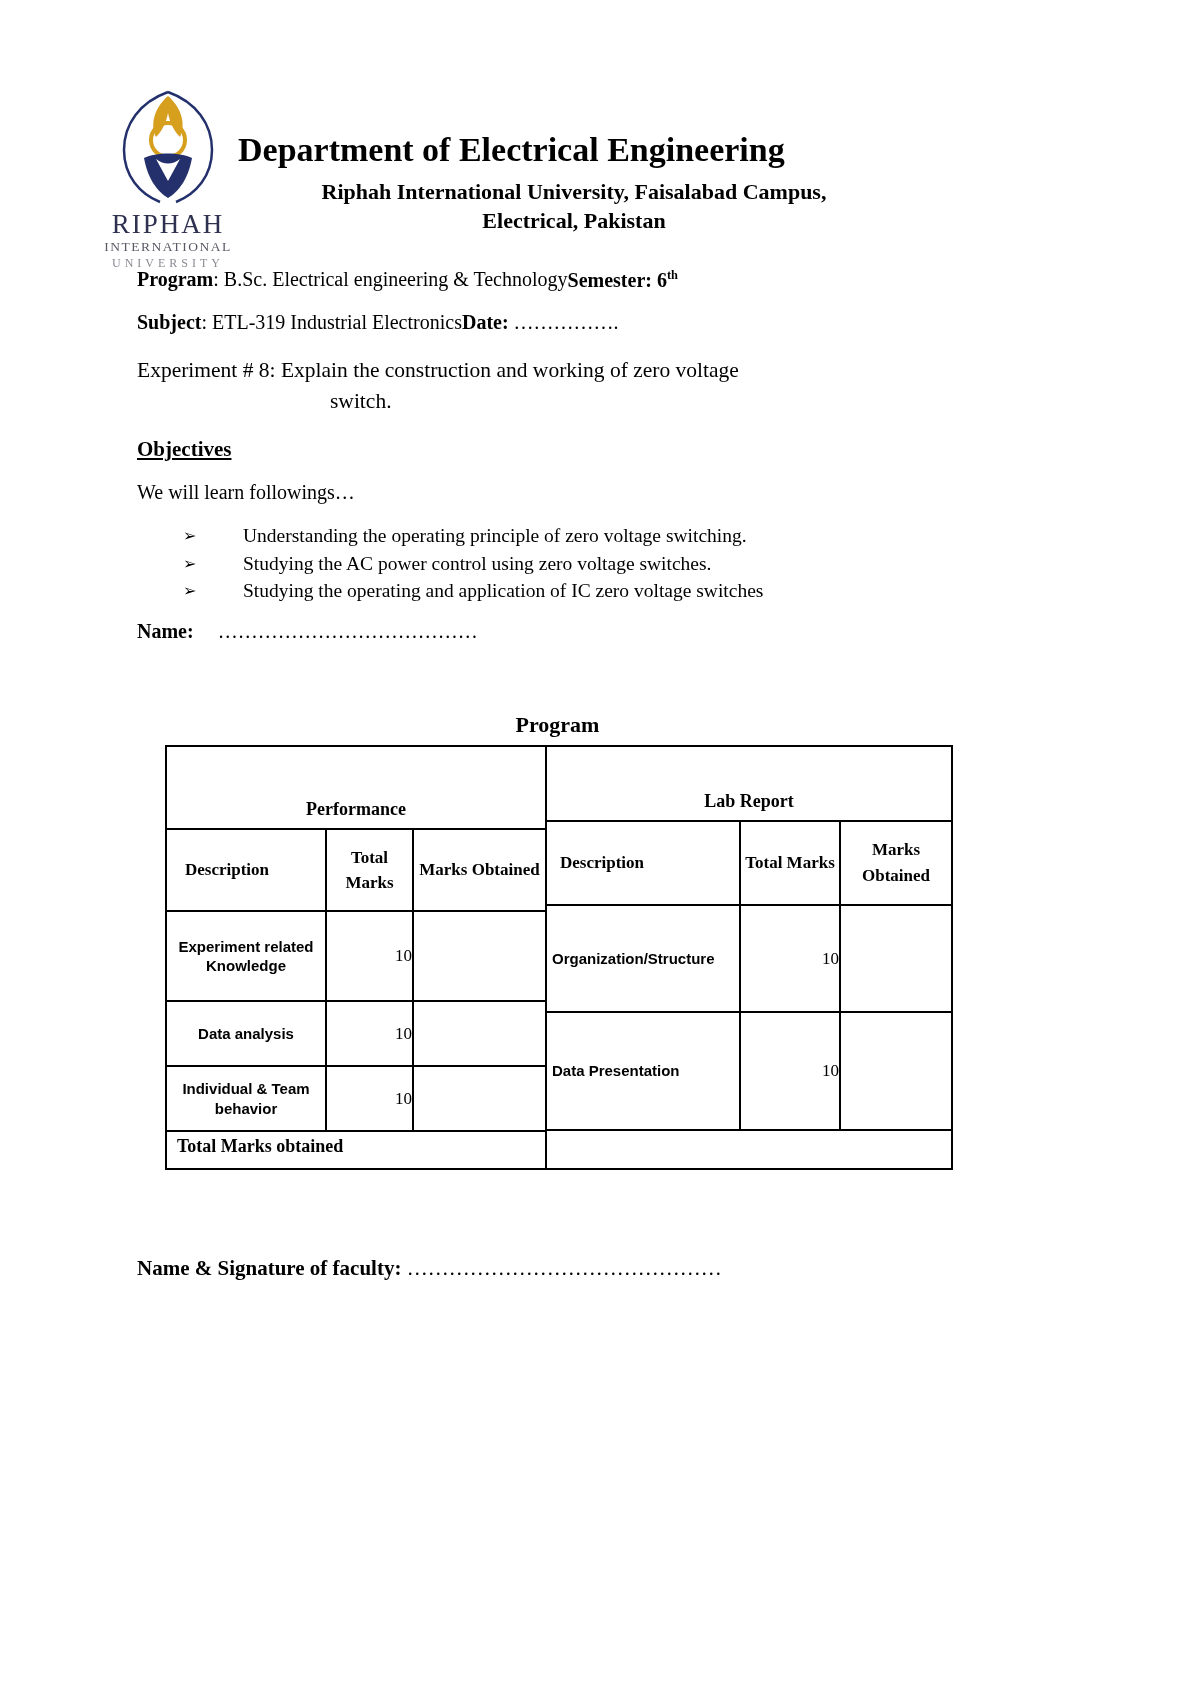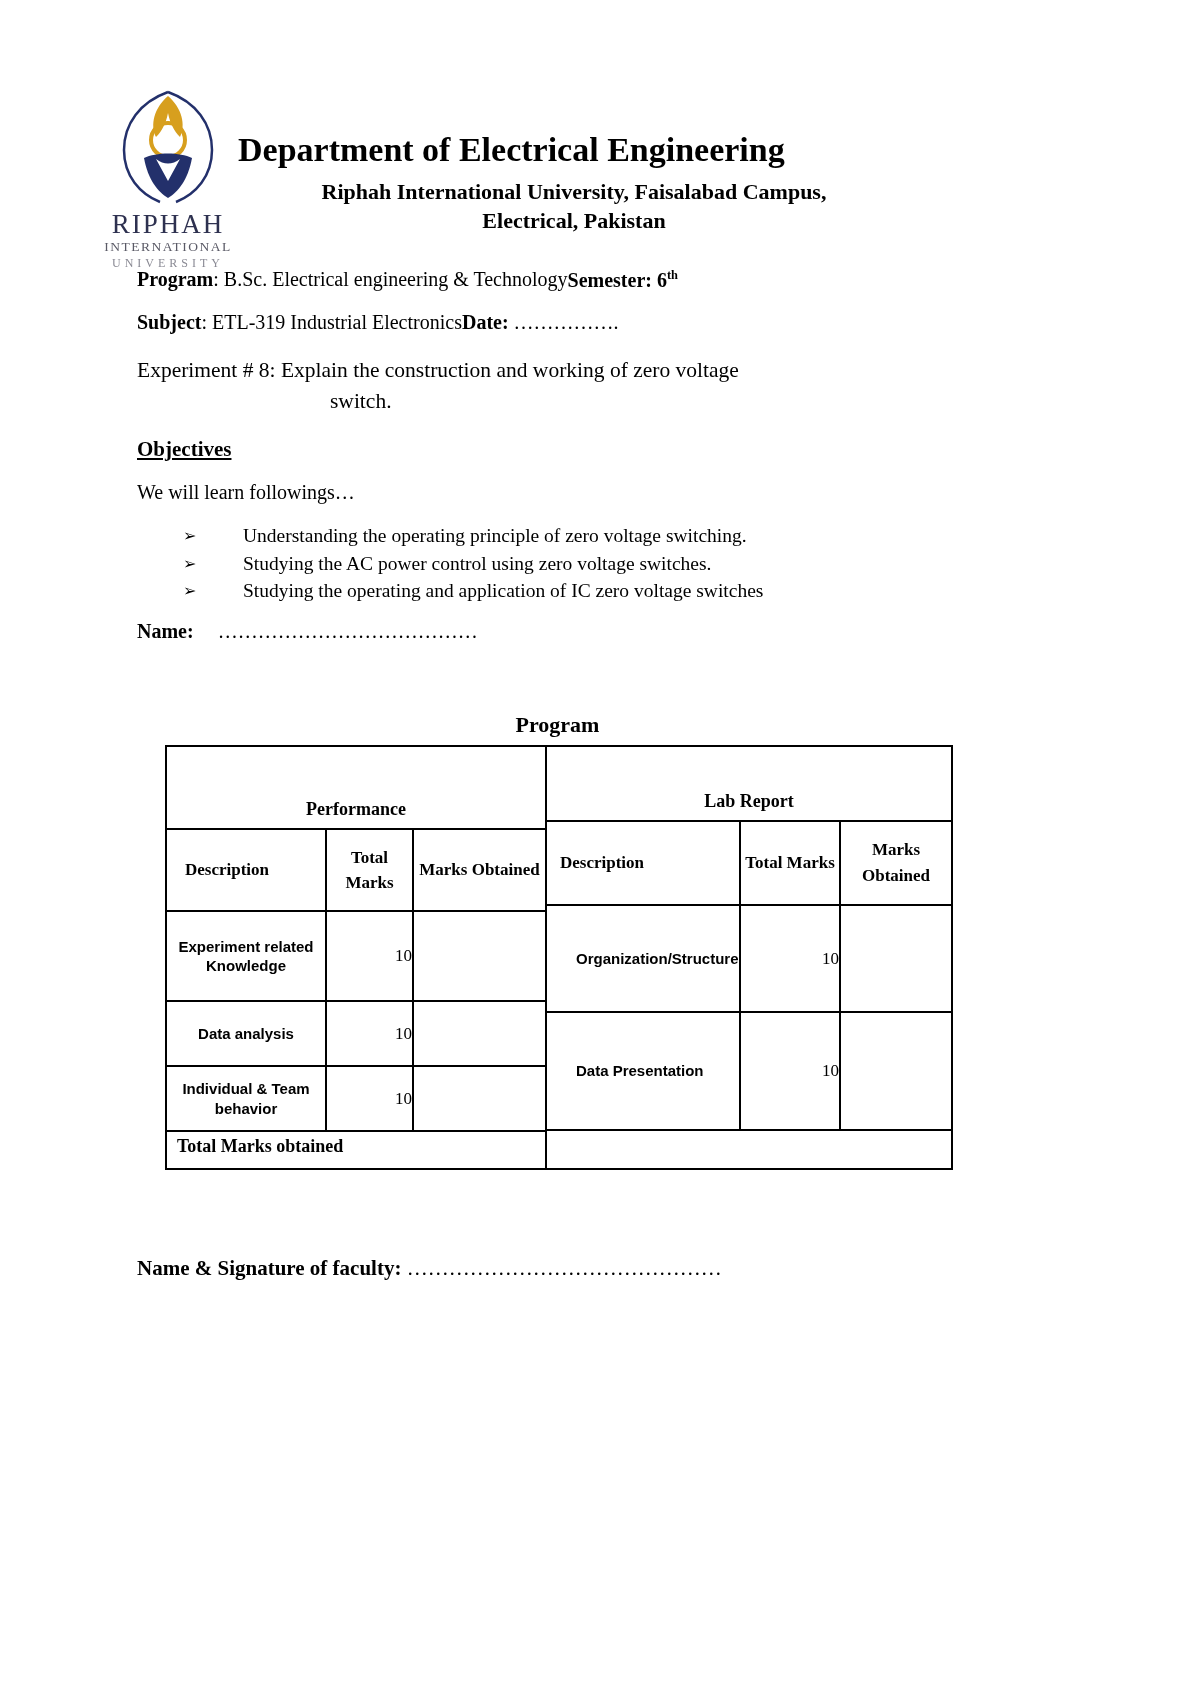--- a/index.html
+++ b/index.html
@@ -50,21 +50,21 @@
   table { border-collapse:collapse; table-layout:fixed;border-radius:24px; }
   .t-left { width:380px; }
   .t-right { width:405px; }
   td { border:2px solid #000; vertical-align:middle; font-size:17px; overflow:hidden; }
   .half-head { vertical-align:bottom; text-align:center; font-weight:bold; font-size:18px; padding-bottom:8px; }
   .colhead { font-weight:bold; text-align:center; line-height:1.5; }
   .colhead.left-al { text-align:left; padding-left:18px; }
   .colhead.left-al2 { text-align:left; padding-left:13px; }
   .desc-sans { font-family:"Liberation Sans", sans-serif; font-weight:bold; font-size:15px;
     text-align:center; line-height:1.3; padding:2px 6px; }
-  .desc-sans.left-al2 { text-align:left; padding-left:29px; }
+  .desc-sans.left-al2 { text-align:left; padding-left:5px; }
   .num { text-align:right; }
   .foot-cell { font-weight:bold; font-size:18px; text-align:left; padding-left:10px; vertical-align:top; padding-top:4px; }
   .t-right td.nol { border-left:none; }
 
   
   .faculty { position:absolute; left:137px; top:1256px; font-size:21px; }
 </style>
 </head>
 <body>
 

